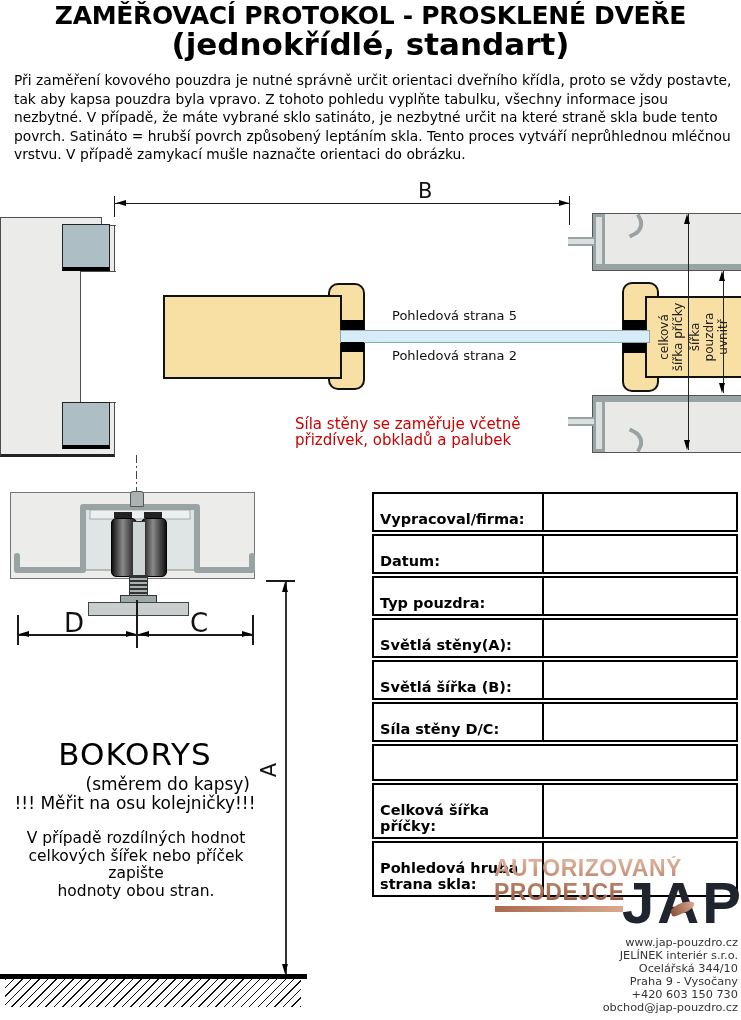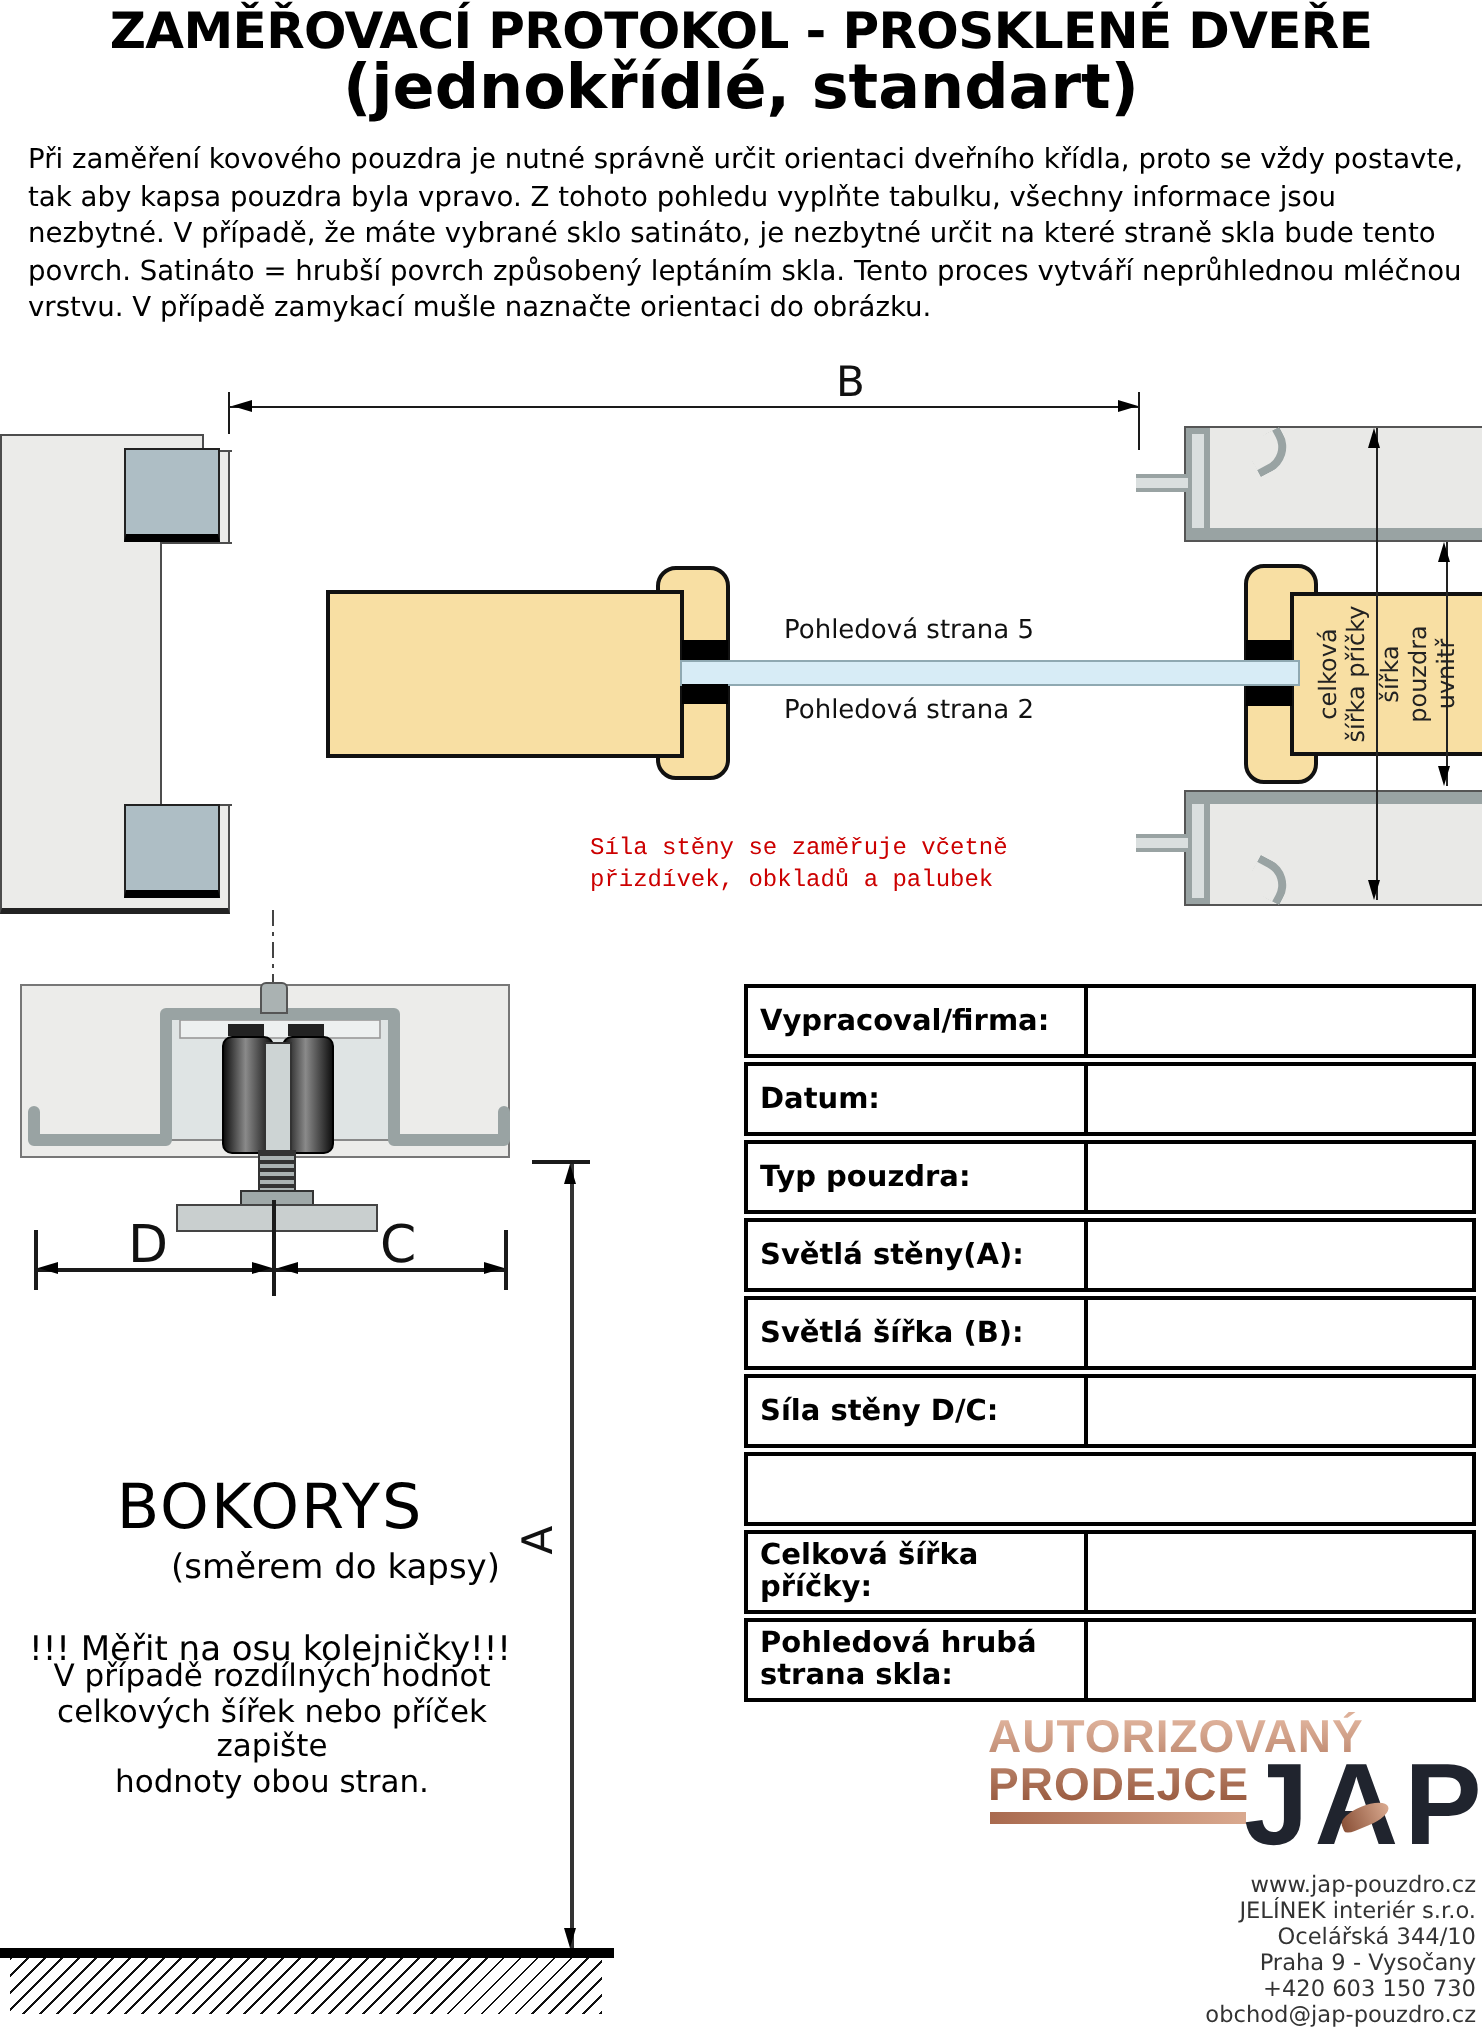--- a/index.html
+++ b/index.html
@@ -40,48 +40,48 @@
   .pbar .in{position:absolute;left:3px;top:3px;width:6px;height:calc(100% - 6px);background:#DADFDF;}
   .pstrip{position:absolute;left:0;width:100%;height:6px;background:#99A3A3;}
   .slab.top .pstrip{bottom:0;}
   .slab.bot .pstrip{top:0;}
   .curl{position:absolute;width:16px;height:14px;border-right:4px solid #99A3A3;border-bottom:4px solid #99A3A3;border-radius:0 0 14px 0;}
   .slab.top .curl{left:32px;top:3px;transform:rotate(-28deg);}
   .slab.bot .curl{left:32px;bottom:3px;transform:rotate(28deg) scaleY(-1);}
   .tab{position:absolute;left:568px;width:26px;height:5px;background:#DADFDF;border-top:2px solid #99A3A3;border-bottom:2px solid #99A3A3;}
   .vtext{position:absolute;font-size:12px;line-height:14px;color:#222;text-align:center;white-space:pre-line;transform:translate(-50%,-50%) rotate(-90deg);}
   .sidelabel{position:absolute;font-size:13px;color:#111;}
-  .rednote{left:295px;top:417px;font-size:12px;line-height:15.5px;color:#CC0000;white-space:pre-line;font-family:Liberation Mono, monospace;}
+  .rednote{left:295px;top:417px;font-size:15px;line-height:15.5px;color:#CC0000;white-space:pre-line;}
   
   .cline{left:136px;top:455px;width:1px;height:173px;
          background-image:repeating-linear-gradient(180deg,#444 0 8px,transparent 8px 11px,#444 11px 13px,transparent 13px 16px);}
   
   .ceiling{left:10px;top:492px;width:243px;height:85px;background:#ECECEA;border:1px solid #777;}
   .railsvg{left:10px;top:490px;}
   .wheel{position:absolute;width:24px;height:57px;border:1px solid #000;border-radius:5px;
          background:linear-gradient(90deg,#111,#8a8a8a 45%,#111);top:518px;}
   .wheelcap{position:absolute;background:#222;width:18px;height:6px;top:512px;}
   .ccol{left:132px;top:521px;width:12px;height:54px;background:#CDD4D4;border:1px solid #333;}
   .rod{left:129px;top:575px;width:17px;height:22px;border:1px solid #333;
        background:repeating-linear-gradient(180deg,#333 0 2px,#AAB2B2 2px 4px);}
   .nut{left:120px;top:595px;width:35px;height:6px;background:#9FA8A8;border:1px solid #333;}
   .bracket{left:88px;top:602px;width:99px;height:12px;background:#C9CFCF;border:1px solid #444;}
   .topbolt{left:130px;top:491px;width:12px;height:14px;background:#AAB2B2;border:1px solid #555;border-radius:3px 3px 0 0;}
   .floorbar{left:0;top:974px;width:307px;height:5px;background:#000;}
   .hatch{left:5px;top:979px;width:296px;height:28px;
          background:repeating-linear-gradient(135deg,#111 0 1px,transparent 1px 6px);}
   .bok-title{left:20px;top:736px;width:230px;text-align:center;font-size:31px;letter-spacing:1px;}
   .bok-sub{left:20px;top:774px;width:230px;text-align:right;font-size:17px;}
-  .bok-warn{left:0px;top:793px;width:270px;text-align:center;font-size:17px;margin-top:22px;}
+  .bok-warn{left:0px;top:793px;width:270px;text-align:center;font-size:17px;}
   .bok-note{left:0px;top:830px;width:272px;text-align:center;font-size:15.5px;line-height:17.5px;white-space:pre-line;}
   
   .ftable{left:372px;top:492px;width:366px;}
   .trow{display:flex;border:2px solid #000;margin-bottom:2px;min-height:33px;background:#fff;}
   .tlabel{width:160px;border-right:2px solid #000;font-weight:bold;font-size:14.5px;line-height:16px;
-          padding:3px 2px 3px 6px;display:flex;align-items:center;}
+          padding:17px 2px 3px 6px;display:flex;align-items:center;}
   .tvalue{flex:1;}
   
   .copper-txt{left:494px;top:856px;font-size:23px;font-weight:bold;line-height:24px;letter-spacing:0.5px;
               color:#B5795C;font-family:"Liberation Sans",sans-serif;}
   @supports (-webkit-background-clip:text){
     .copper-txt{background:linear-gradient(180deg,#DDB099 10%,#9C5E43 90%);-webkit-background-clip:text;
                 background-clip:text;color:transparent;}
   }
   .copper-bar{left:495px;top:906px;width:128px;height:6px;background:linear-gradient(90deg,#A96A4F,#D9A98F);}
   .japtext{left:622px;top:874px;font-size:58px;line-height:58px;font-weight:bold;letter-spacing:3px;

